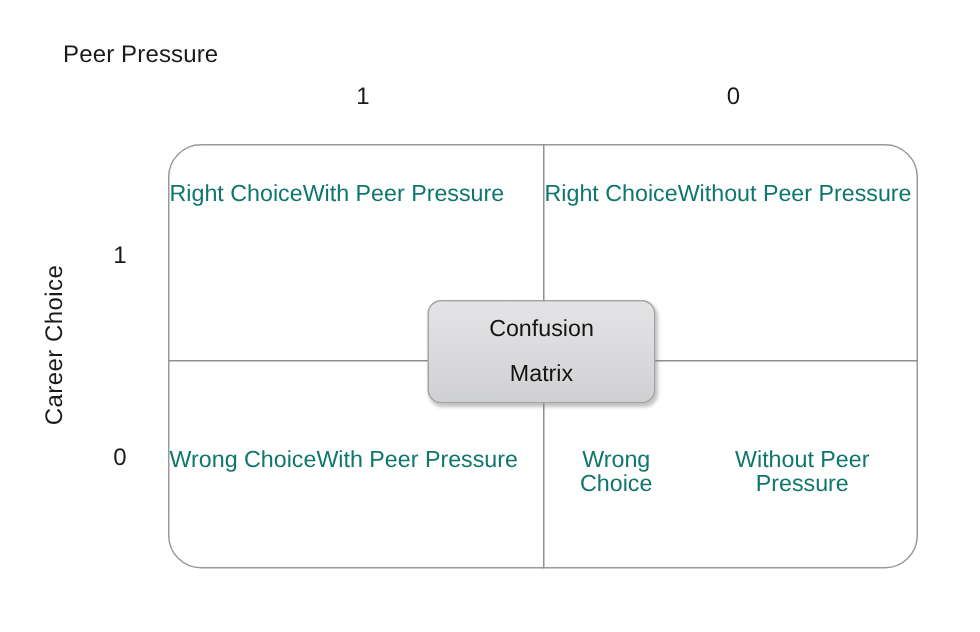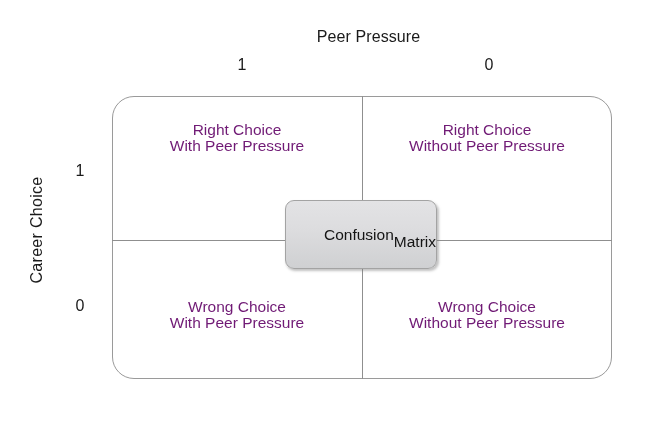--- a/index.html
+++ b/index.html
@@ -19,21 +19,21 @@
     background: #ffffff;
     overflow: hidden;
   }
 
   
   .col-title {
     position: absolute;
     left: 0;
     top: 28px;
     width: 653px;
-    text-align: center;
+    text-align: left;
     font-size: 16px;
     color: #1a1a1a;
     letter-spacing: 0.1px;
   }
   .col-title span { position: relative; left: 42px; }
 
   .col-tick {
     position: absolute;
     top: 56px;
     font-size: 16px;
@@ -96,25 +96,25 @@
     top: 240px;
     width: 500px;
     height: 1px;
     background: #8f8f8f;
   }
 
   
   .cell {
     position: absolute;
     display: flex;
-    flex-direction: column;
+    flex-direction: row;
     align-items: center;
     justify-content: flex-start;
     font-size: 15.5px;
-    color: #701a75;
+    color: #0f766e;
     line-height: 1;
     text-align: center;
   }
   .cell .l1 { display: block; }
   .cell .l2 { display: block; }
 
   .cell-tl { left: 113px; top: 122px; width: 248px; }
   .cell-tr { left: 363px; top: 122px; width: 248px; }
   .cell-bl { left: 113px; top: 299px; width: 248px; }
   .cell-br { left: 363px; top: 299px; width: 248px; }
@@ -125,22 +125,23 @@
     left: 285px;
     top: 200px;
     width: 152px;
     height: 69px;
     border: 1px solid #a3a3a3;
     border-radius: 9px;
     background: linear-gradient(180deg, #e3e3e5 0%, #dcdcde 45%, #cfd0d2 100%);
     box-shadow: 1.5px 2px 2.5px rgba(120,120,120,0.45);
     box-sizing: border-box;
     display: flex;
+    flex-direction: column;
     align-items: center;
-    justify-content: flex-end;
+    justify-content: center;
     font-size: 15.5px;
     color: #141414;
     line-height: 1;
   }
   .center-box .l1 { display: block; }
   .center-box .l2 { display: block; margin-top: 14px; }
 </style>
 </head>
 <body>
 

